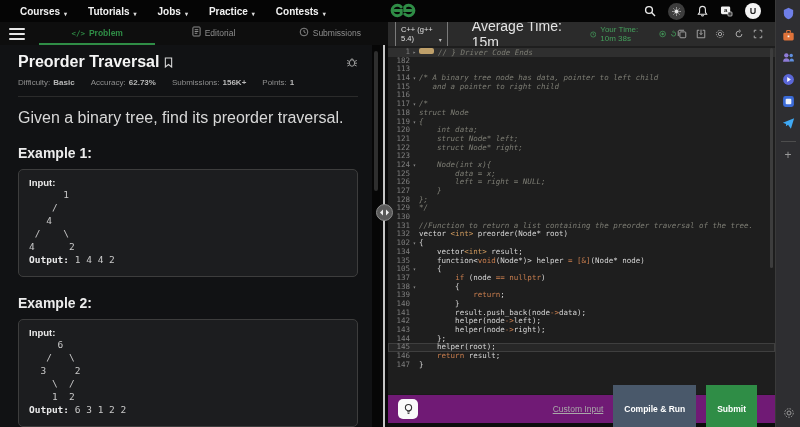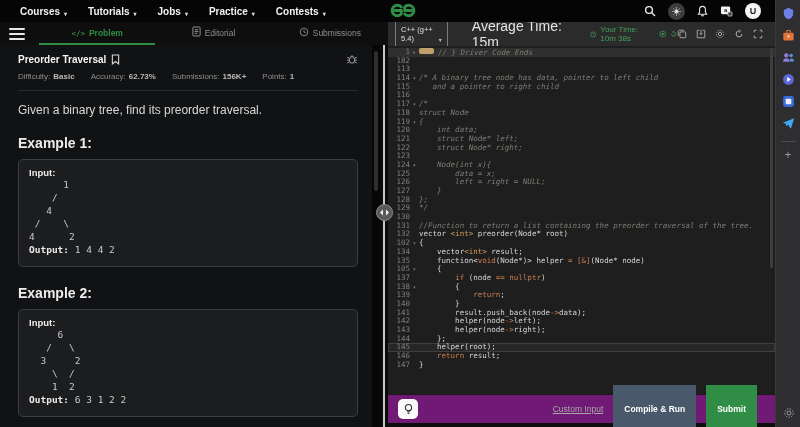--- a/index.html
+++ b/index.html
@@ -38,26 +38,26 @@
   .langpill .caret{font-size:6px;color:#bdbdbd;}
   .avgtime{margin-left:24px;color:#e3e3e3;font-size:14px;}
   .yourtime{margin-left:26px;display:flex;align-items:center;gap:4px;color:var(--timegreen,#44a05c);font-size:8px;}
   .tool-icons{margin-left:auto;margin-right:12px;display:flex;align-items:center;gap:9px;}
   .tico{display:flex;align-items:center;cursor:pointer;}
 
   
   .problem{position:absolute;left:0;top:45px;width:372px;height:382px;background:#111214;
     padding:8px 14px 0 18px;box-sizing:border-box;color:#cfcfcf;}
   .titlerow{display:flex;align-items:center;}
-  .ptitle{font-size:10px;font-weight:700;color:#f5f5f5;display:flex;align-items:center;gap:5px;}
+  .ptitle{font-size:16px;font-weight:700;color:#f5f5f5;display:flex;align-items:center;gap:5px;}
   .bugbtn{margin-left:auto;cursor:pointer;display:flex;}
   .metarow{margin-top:7px;display:flex;gap:16px;font-size:8px;color:#8f8f8f;}
   .metarow b{color:#b9b9b9;font-weight:700;margin-left:3px;}
   .phr{margin-top:9px;border-top:1px solid #2b2b2b;}
-  .pdesc{margin-top:12px;font-size:12px;color:#d8d8d8;}
+  .pdesc{margin-top:12px;font-size:16px;color:#d8d8d8;}
   .exlabel{margin-top:18px;font-size:14px;font-weight:700;color:#ececec;}
   .exbox{margin-top:8px;border:1px solid #3d3d3d;border-radius:5px;background:#1c1d1f;
     padding:7px 10px 9px 10px;font-size:9.5px;color:#c9c9c9;}
   .exbox .inlabel,.exbox .outlabel{font-weight:700;color:#eaeaea;}
   .treerow{white-space:pre;font-family:"DejaVu Sans Mono",monospace;line-height:13px;}
   .outrow{line-height:14px;font-family:"DejaVu Sans Mono",monospace;}
   .lscroll{position:absolute;left:372px;top:45px;width:8px;height:382px;background:#060606;}
   .lscroll .thumb{position:absolute;left:2px;top:6px;width:4px;height:140px;background:#2e2e2e;border-radius:2px;}
 
   

